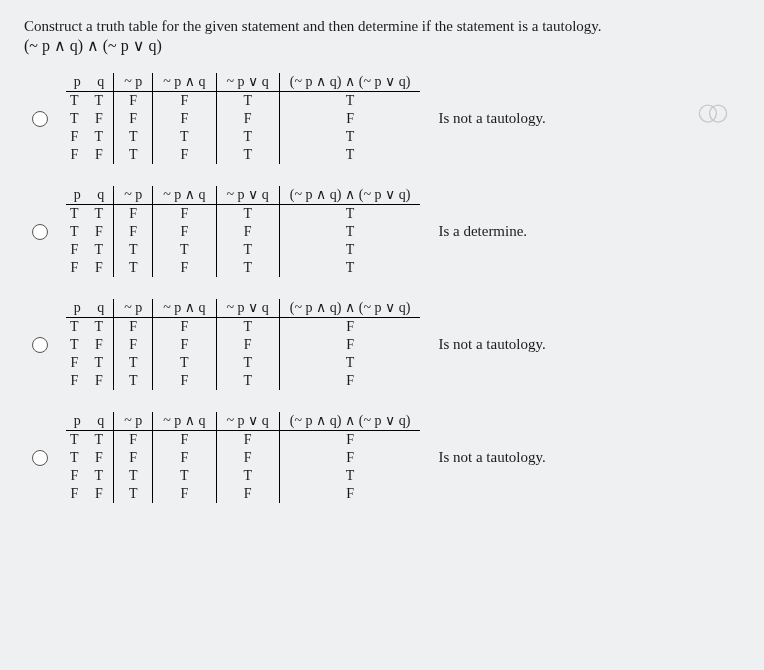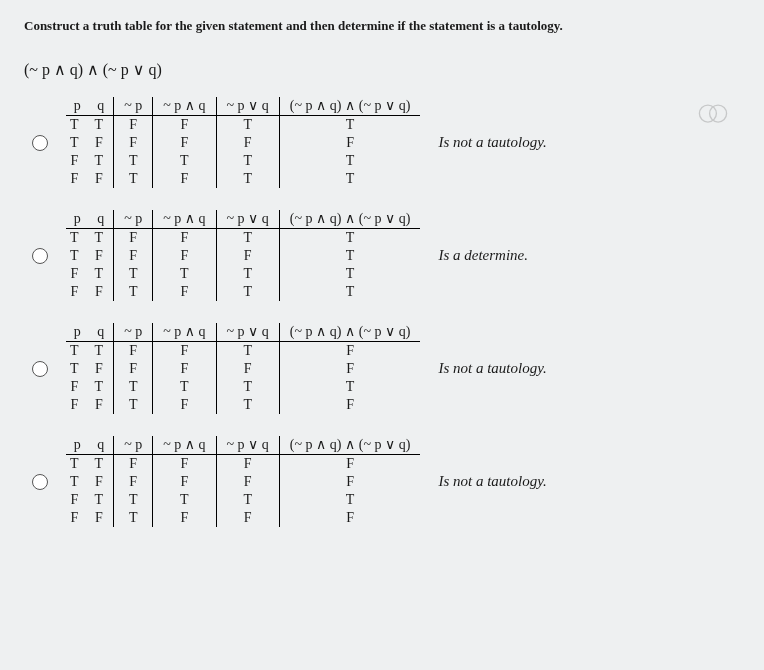--- a/index.html
+++ b/index.html
@@ -6,40 +6,40 @@
     body {
       margin: 0;
       padding: 18px 24px;
       width: 764px;
       height: 670px;
       font-family: "Times New Roman", Times, serif;
       background: #eef0f1;
       color: #1a1a1a;
       font-size: 15px;
     }
-    .question { font-weight: bold; margin-bottom: 26px; font-size: 13px; }
+    .question { font-weight: normal; margin-bottom: 1px; font-size: 15px; }
     .expr { font-size: 16px; margin-bottom: 18px; }
     .options { display: flex; flex-direction: column; gap: 22px; padding-left: 8px;}
     .option-row { display: flex; align-items: center; gap: 18px; }
     .radio {
       width: 16px; height: 16px; border: 1.5px solid #555; border-radius: 50%;
       flex: 0 0 auto; background: #fff;
     }
     .truth-table { border-collapse: collapse; text-align: center; }
     .truth-table td, .truth-table th {
       padding: 1px 10px;
       font-weight: normal;
       font-size: 14px;
       border-left: 1.2px solid #000;
     }
     .truth-table td:first-child, .truth-table th:first-child { border-left: none; padding-left:4px; }
     .truth-table td:nth-child(2), .truth-table th:nth-child(2) { border-left: none; padding-left:6px;}
     .truth-table thead th { border-bottom: 1.2px solid #000; padding: 0 10px 1px; }
     .truth-table thead th:first-child, .truth-table thead th:nth-child(2) { padding-left:4px; padding-right:4px;}
-    .verdict { font-size: 15px; white-space: nowrap; font-style: italic; }
+    .verdict { font-size: 15px; white-space: nowrap; }
     .corner-icon {
       position: absolute;
       right: 34px; top: 100px;
       width: 34px; height: 30px;
       opacity: .38;
     }
     .corner-icon svg circle { fill:none; stroke:#8a8a8a; stroke-width:1.6;}
   </style>
 </head>
 <body>

